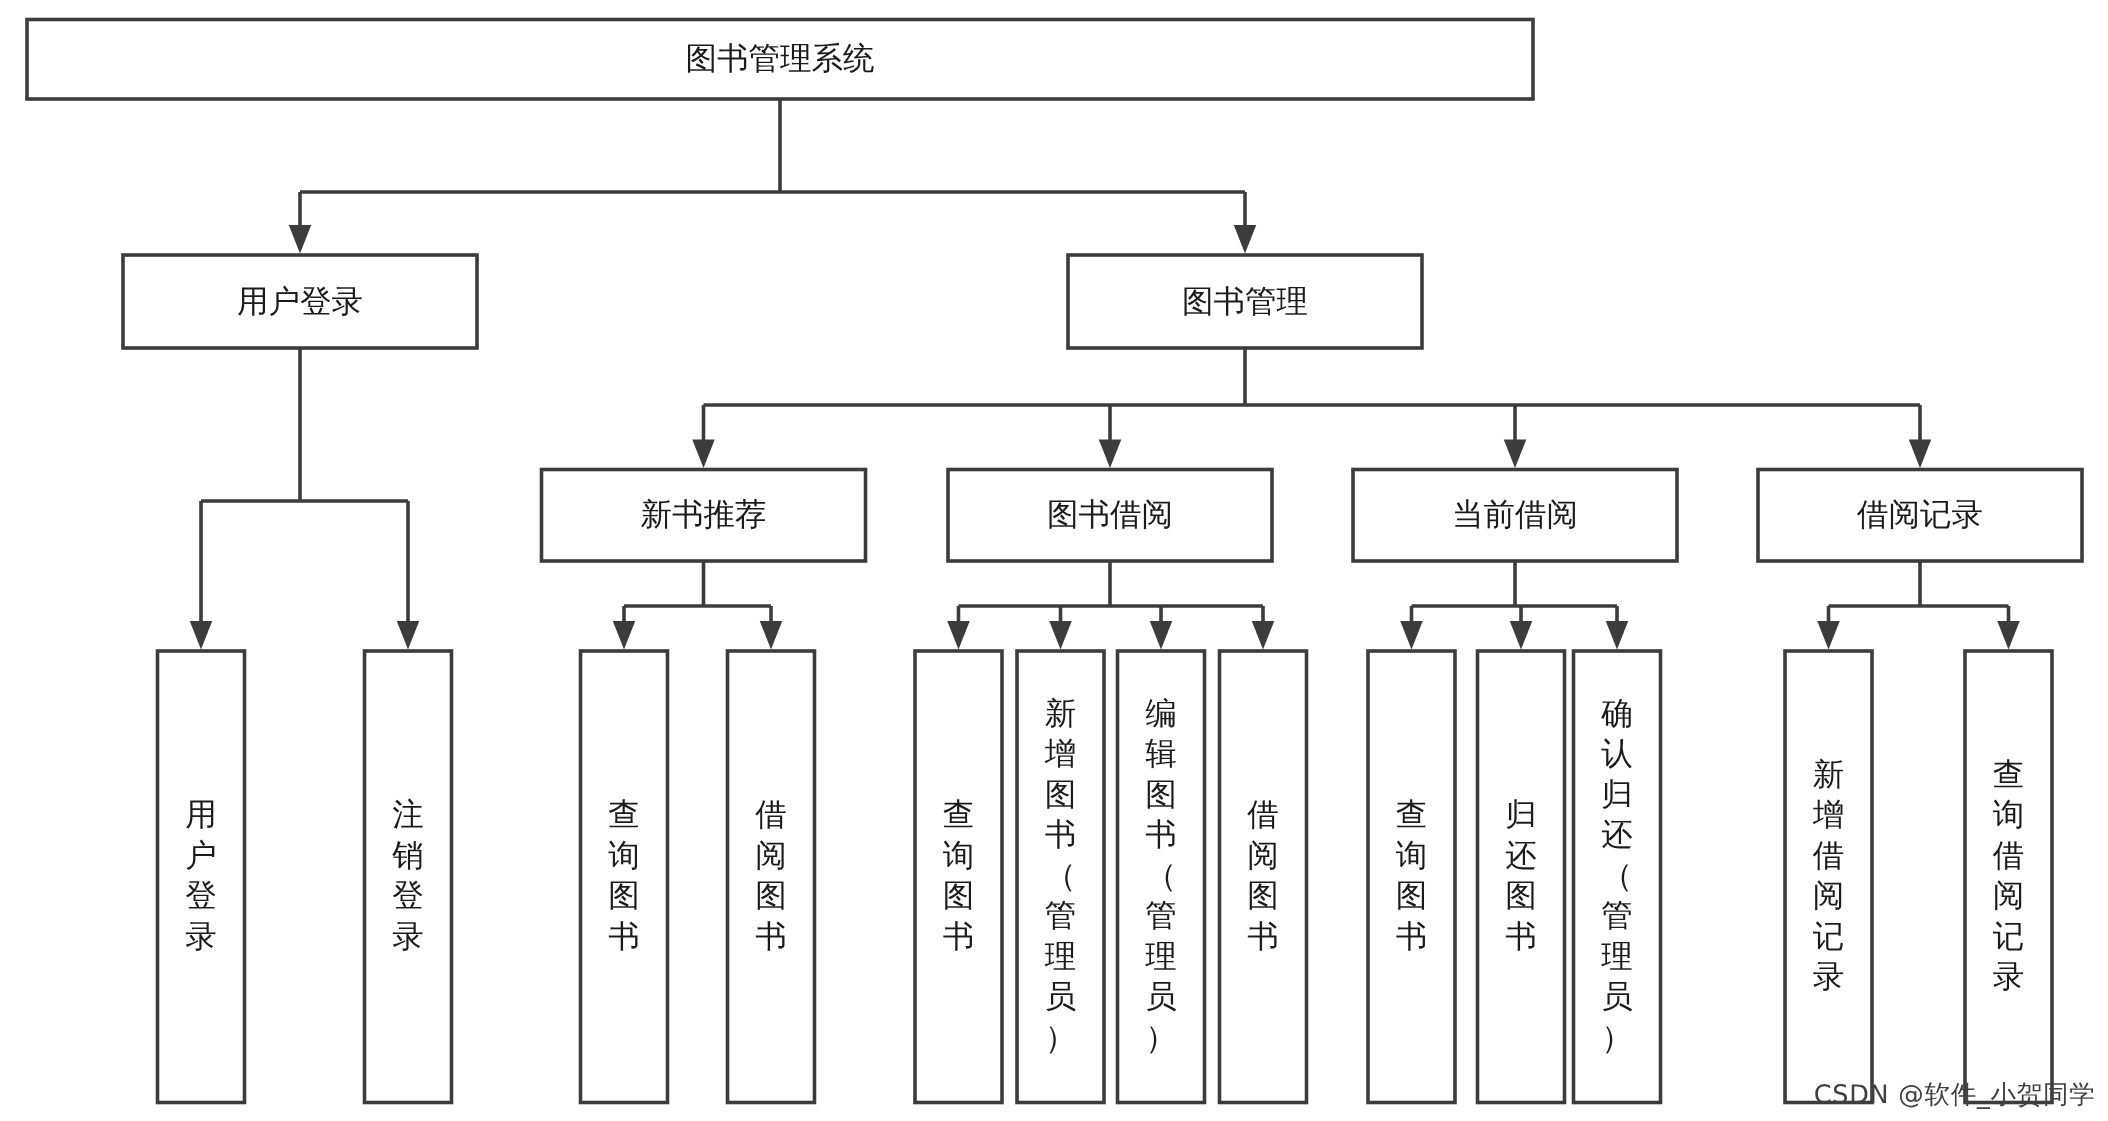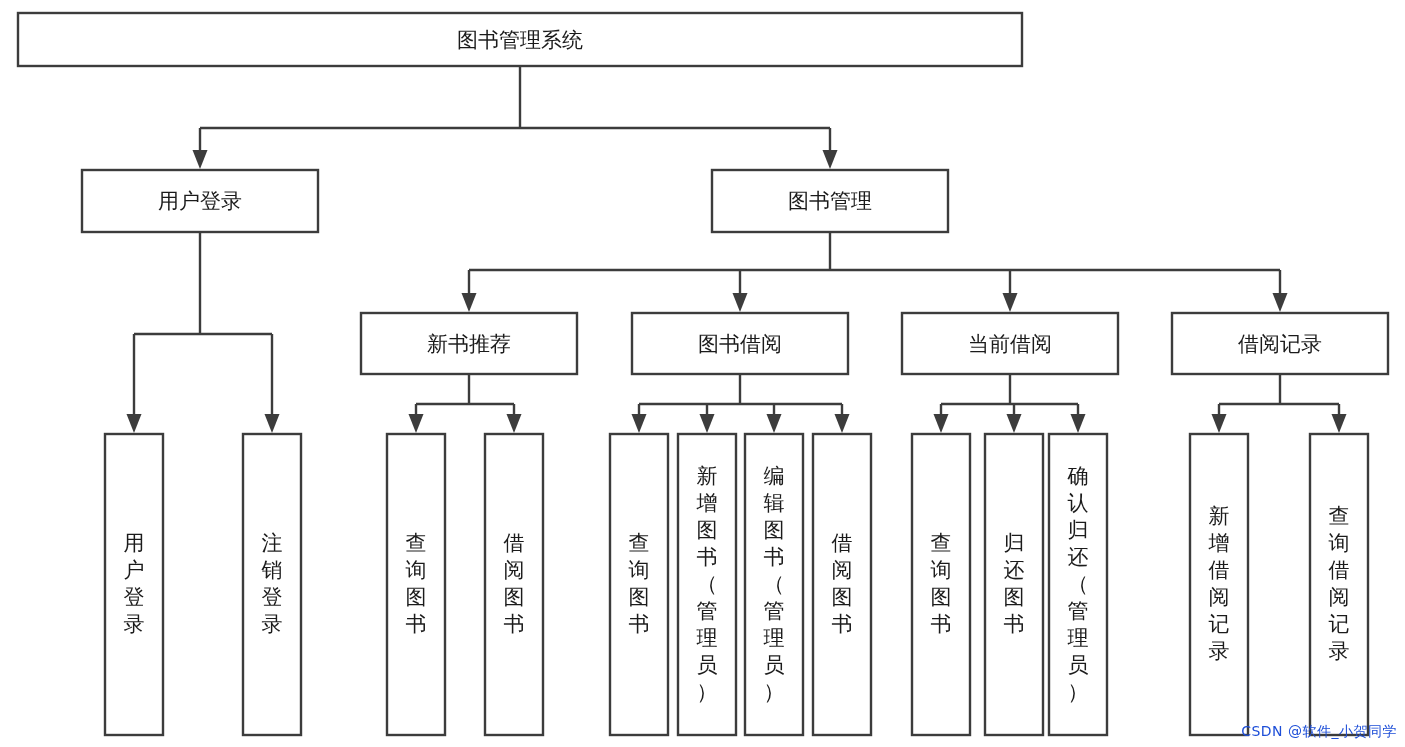--- a/index.html
+++ b/index.html
@@ -52,22 +52,22 @@
     stroke-linecap: butt;
   }
   .edge-arrow {
     fill: #3c3c3c;
     stroke: none;
   }
   .watermark {
     position: absolute;
     right: 8px;
     bottom: 6px;
-    color: #1d4ed8;
-    font-size: 14px;
+    color: #404040;
+    font-size: 17px;
     font-family: "DejaVu Sans", "Liberation Sans", sans-serif;
     letter-spacing: 0.5px;
     white-space: nowrap;
     pointer-events: none;
   }
 </style>
 </head>
 <body>
 
 <div id="diagram-root">

